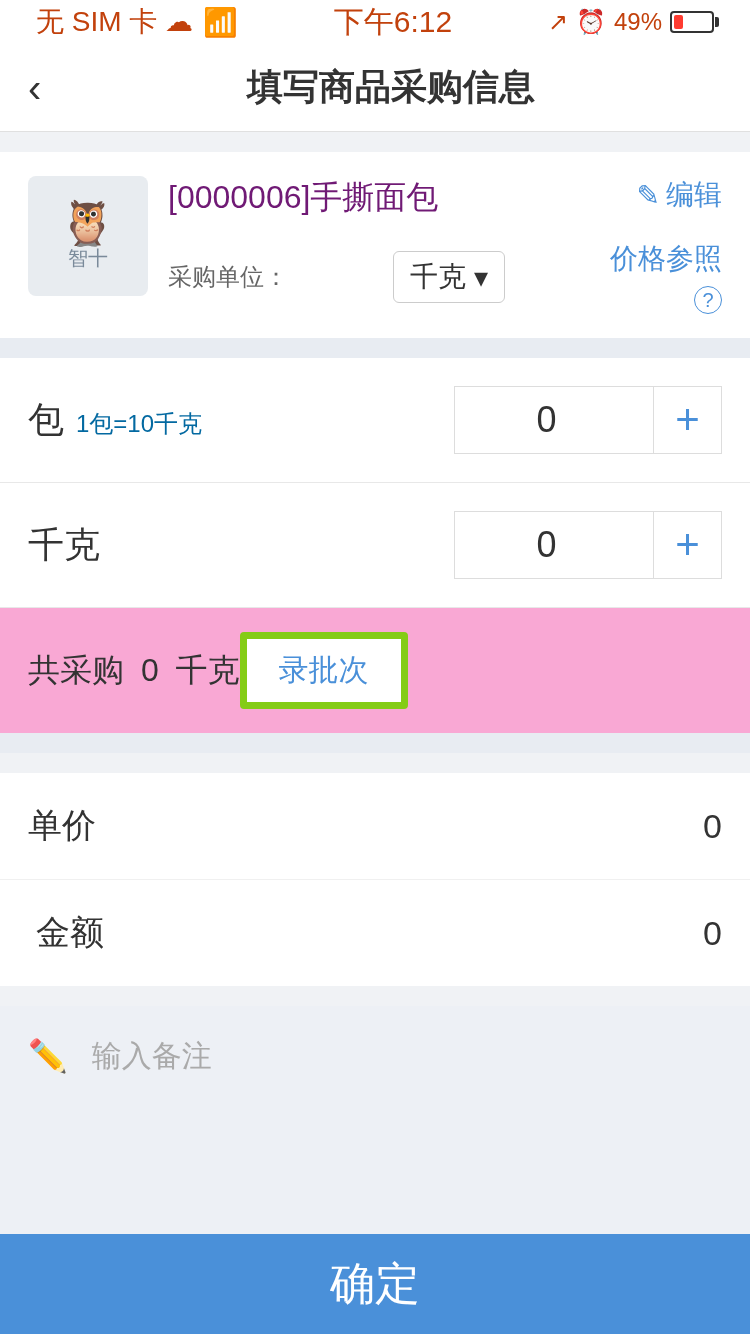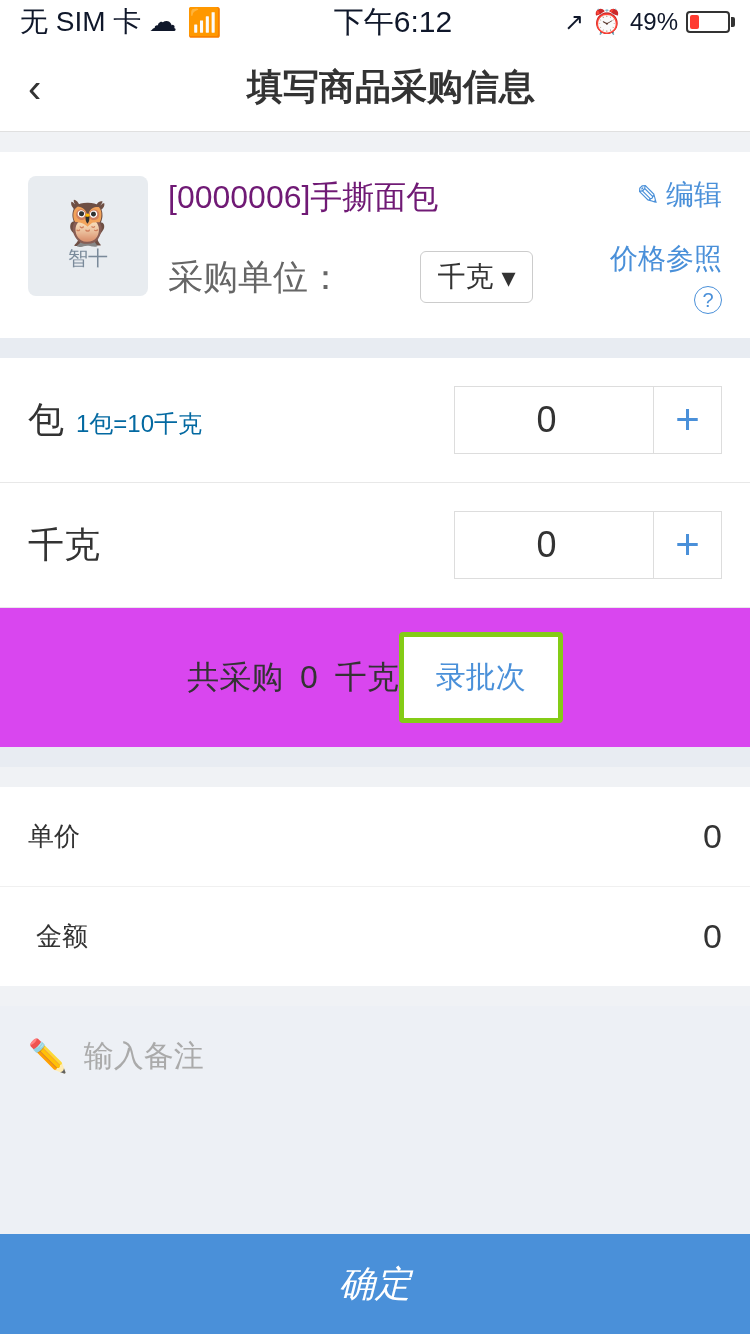--- a/index.html
+++ b/index.html
@@ -14,24 +14,24 @@
     }
 
     
     .status-bar {
       width: 750px;
       height: 44px;
       background: #fff;
       display: flex;
       align-items: center;
       justify-content: space-between;
-      padding: 0 20px;
+      padding: 0 36px;
       font-size: 28px;
       font-weight: 500;
-      color: #0f172a;
+      color: #c2410c;
     }
     .status-bar-left { display: flex; align-items: center; gap: 10px; }
     .status-bar-center { font-size: 30px; font-weight: 400; }
     .status-bar-right { display: flex; align-items: center; gap: 8px; font-size: 24px; }
     .battery-icon {
       display: inline-flex; align-items: center; justify-content: center;
       width: 44px; height: 22px; border: 2px solid #333; border-radius: 4px;
       position: relative; font-size: 0;
     }
     .battery-icon::after {
@@ -117,21 +117,21 @@
       white-space: nowrap;
       cursor: pointer;
     }
     .unit-row {
       margin-top: 20px;
       display: flex;
       align-items: center;
       justify-content: space-between;
     }
     .unit-label {
-      font-size: 35px;
+      font-size: 24px;
       color: #666;
       text-align: right;
     }
     .unit-select {
       display: flex;
       align-items: center;
       border: 1px solid #ccc;
       border-radius: 6px;
       padding: 6px 16px;
       font-size: 28px;
@@ -204,55 +204,55 @@
       color: #4a90d9;
       font-size: 42px;
       display: flex;
       align-items: center;
       justify-content: center;
       cursor: pointer;
     }
 
     
     .total-row {
-      background: #d946ef;
-      display: flex;
-      align-items: center;
-      justify-content: center;
+      background: #f9a8d4;
+      display: flex;
+      align-items: center;
+      justify-content: flex-start;
       padding: 24px 28px;
     }
     .total-text {
       font-size: 32px;
       color: #333;
     }
     .record-batch-btn {
-      border: 5px solid #84cc16;
+      border: 7px solid #84cc16;
       color: #4a90d9;
-      padding: 20px 32px;
+      padding: 11px 32px;
       font-size: 30px;
       background: #fff;
       border-radius: 4px;
       cursor: pointer;
     }
 
     
     .info-section {
       background: #fff;
       margin-top: 20px;
     }
     .info-row {
       display: flex;
       align-items: center;
       justify-content: space-between;
       padding: 30px 28px;
       border-bottom: 1px solid #f0f0f0;
     }
     .info-row:last-child { border-bottom: none; padding-left: 36px; }
     .info-label {
-      font-size: 26px;
+      font-size: 34px;
       color: #333;
     }
     .info-value {
       font-size: 34px;
       color: #333;
     }
 
     
     .remark-section {
       background: #edf0f5;
@@ -260,20 +260,21 @@
       padding: 28px;
       display: flex;
       align-items: center;
       gap: 16px;
       min-height: 100px;
     }
     .pencil-icon { font-size: 32px; color: #aaa; }
     .remark-placeholder {
       font-size: 30px;
       color: #aaa;
+      margin-left: 8px;
     }
 
     
     .empty-space {
       flex: 1;
       background: #edf0f5;
       min-height: 300px;
     }
 
     
@@ -283,24 +284,23 @@
       left: 0;
       width: 750px;
       height: 100px;
       background: #4a90d9;
       display: flex;
       align-items: center;
       justify-content: center;
       cursor: pointer;
     }
     .confirm-btn-text {
-      font-size: 36px;
+      font-size: 45px;
       color: #fff;
       font-weight: 500;
-      font-style: italic;
     }
 
     
     .main-content {
       padding-bottom: 100px;
     }
   </style>
 </head>
 <body>
 

